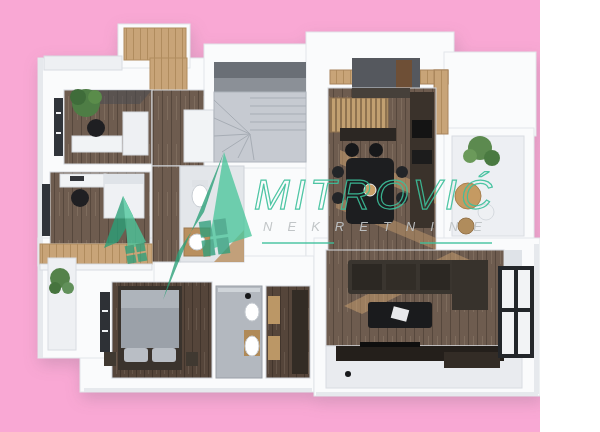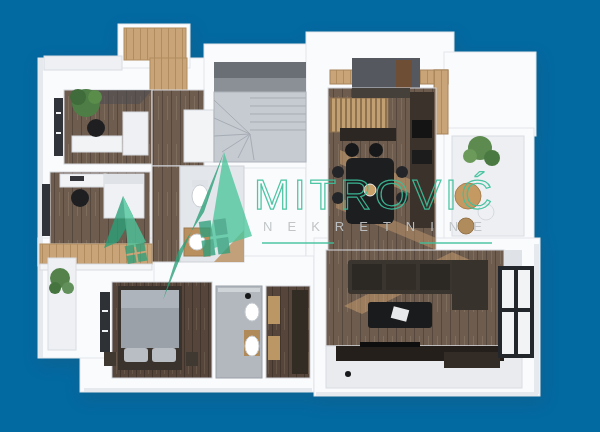--- a/index.html
+++ b/index.html
@@ -1,17 +1,17 @@
 <!DOCTYPE html>
 <html><head>
 <meta charset="utf-8">
 <style>
   html,body{margin:0;padding:0;background:#ffffff;}
-  .stage{position:relative;width:600px;height:432px;background:#0369a1;overflow:hidden;
-         font-family:"Liberation Sans", sans-serif;}
+  .stage{position:relative;width:540px;height:432px;background:#f9a8d4;overflow:hidden;
+         font-family:"Liberation Sans", sans-serif;font-style:italic;}
   svg{display:block}
   .brand-text{font-family:"Liberation Sans", sans-serif;font-weight:400;
               font-size:43px;letter-spacing:4px;fill:none;stroke-width:1.25;opacity:.9;}
   .subtitle-text{font-family:"Liberation Sans", sans-serif;font-weight:400;
               font-size:13px;letter-spacing:15px;opacity:.95;}
   .wm-line{stroke-width:1.4;opacity:.9;}
 </style>
 </head>
 <body>
 

